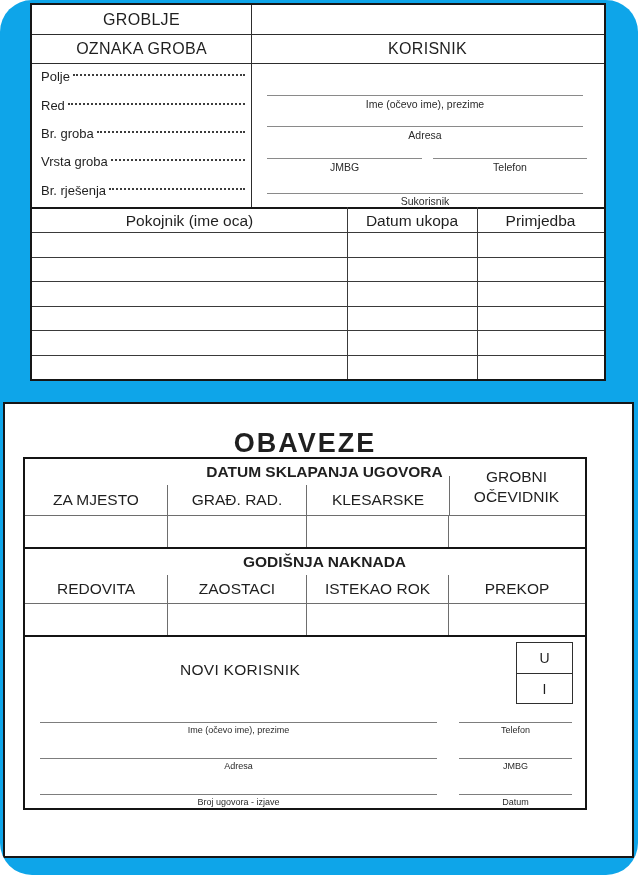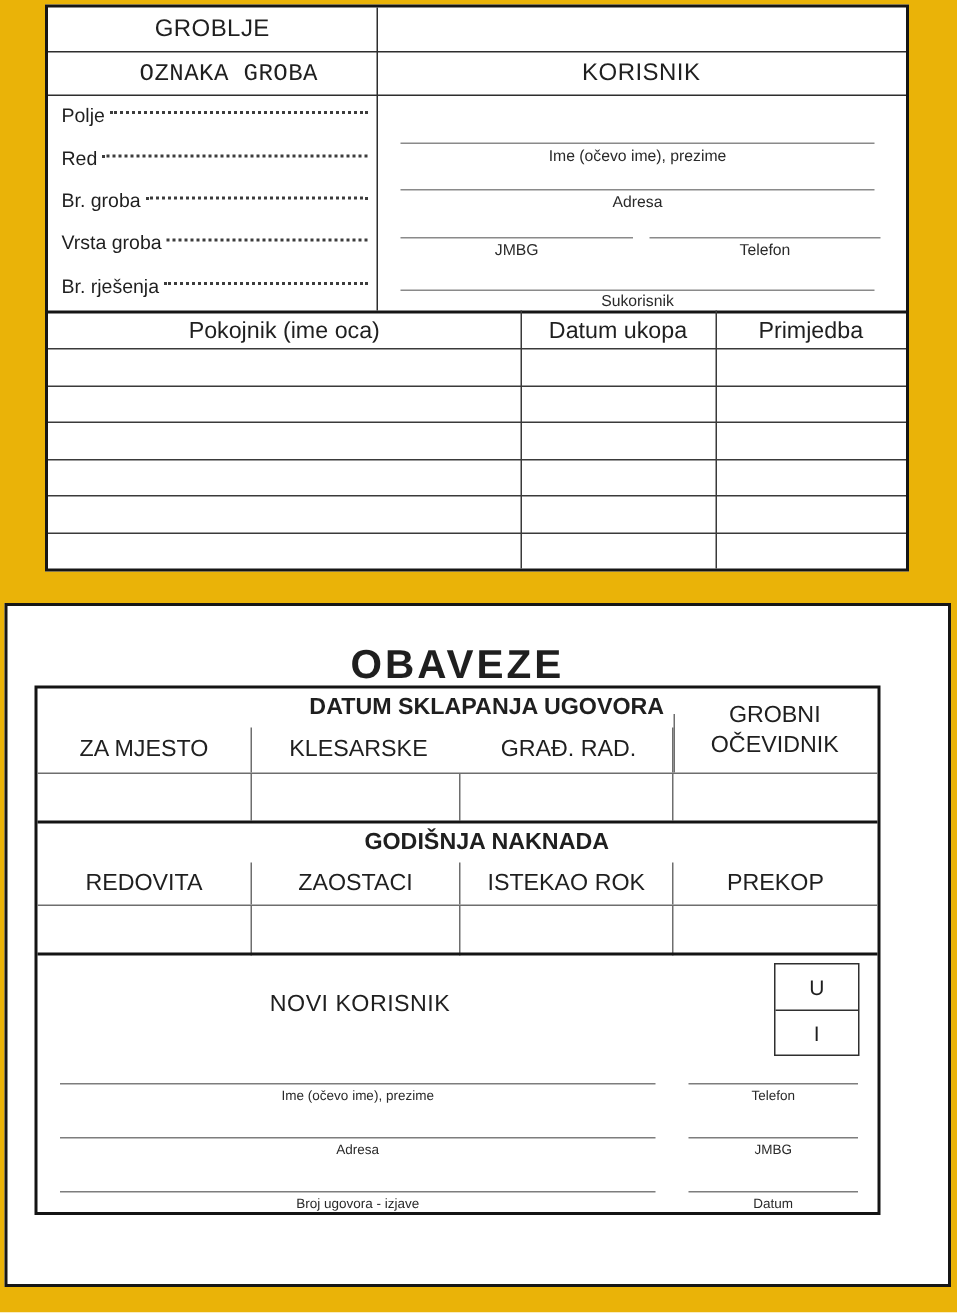--- a/index.html
+++ b/index.html
@@ -1,20 +1,21 @@
 <!DOCTYPE html>
 <html><head>
 <meta charset="utf-8">
 <style>
   * { margin:0; padding:0; box-sizing:border-box; }
   html,body { background:#ffffff; }
   #page {
-    position:relative; width:638px; height:875px; background:#eab308;
+    position:relative; width:638px; height:875px; background:#0ea5e9;
     font-family:"Liberation Sans","DejaVu Sans",sans-serif; color:#1f1f1f;
     overflow:hidden;
+    border-radius:32px;
   }
   .card { position:absolute; background:#fff; border:2px solid #161616; }
   .abs { position:absolute; }
 
   
   #top-card { left:30px; top:3px; width:576px; height:378px; }
   .hline-row { position:absolute; left:0; width:572px; border-top:1px solid #2d2d2d; }
   #top-vdiv { left:219px; top:0; height:202px; width:0; border-left:1px solid #2d2d2d; }
   .cell-title { position:absolute; display:flex; align-items:center; justify-content:center;
                 font-size:16px; letter-spacing:0.3px; }
@@ -67,21 +68,21 @@
 <div id="page">
 
   <div id="top-card" class="card">
 
     <div class="hline-row" style="top:29px;"></div>
     <div class="hline-row" style="top:58px;"></div>
     <div id="top-vdiv" class="abs"></div>
 
     <div class="cell-title" style="left:0;top:0;width:219px;height:29px;">GROBLJE</div>
     <div class="cell-title" style="left:219px;top:0;width:353px;height:29px;"></div>
-    <div class="cell-title" style="left:11px;top:29px;width:219px;height:29px;font-family:Liberation Mono, monospace;">OZNAKA GROBA</div>
+    <div class="cell-title" style="left:0;top:29px;width:219px;height:29px;">OZNAKA GROBA</div>
     <div class="cell-title" style="left:219px;top:29px;width:353px;height:29px;text-align:center;">KORISNIK</div>
 
     <div id="grave-fields">
       <div class="dotrow">
         <span class="lbl">Polje</span>
         <span class="dotfill"></span>
       </div>
       <div class="dotrow">
         <span class="lbl">Red</span>
         <span class="dotfill"></span>
@@ -133,22 +134,22 @@
   <div id="bottom-card" class="card">
 
     <div id="obaveze-title" class="abs">OBAVEZE</div>
 
     <div id="ob-table">
 
       <div class="sec" style="height:88px;">
         <div class="sec-head" style="height:26px;">DATUM SKLAPANJA UGOVORA</div>
         <div class="colrow" style="height:30px;">
           <div class="c w1 bR">ZA MJESTO</div>
+          <div class="c w2 bR">GRAĐ. RAD.</div>
           <div class="c w3">KLESARSKE</div>
-          <div class="c w2 bR">GRAĐ. RAD.</div>
         </div>
         <div class="colrow bT" style="height:32px;">
           <div class="c w1 bR"></div>
           <div class="c w2 bR"></div>
           <div class="c w3 bR"></div>
           <div class="c w4"></div>
         </div>
         <div id="grobni-cell">
           <span>GROBNI</span>
           <span>OČEVIDNIK</span>

